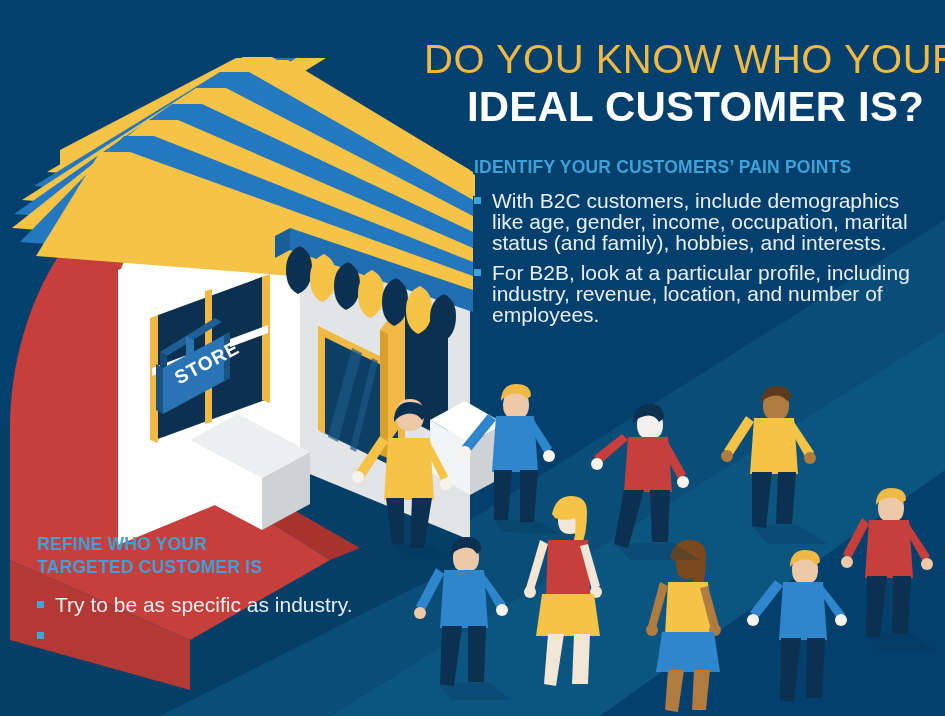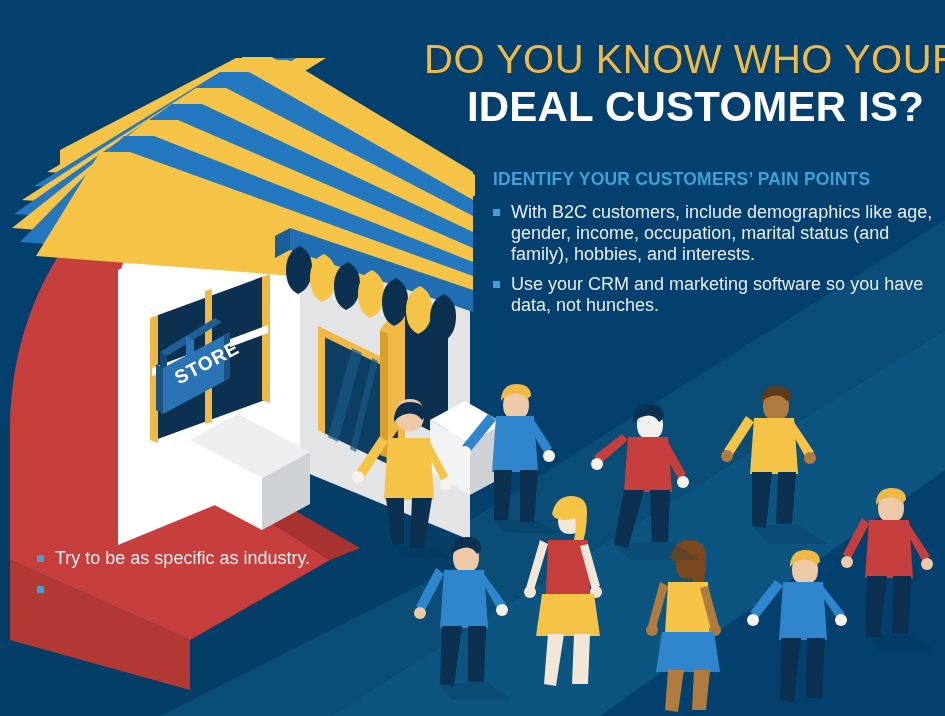--- a/index.html
+++ b/index.html
@@ -18,29 +18,29 @@
   #title-block{position:absolute;left:424px;top:36px;width:500px;text-align:right;}
   #title-line1{
     color:#f0b845;font-size:40px;line-height:46px;letter-spacing:.5px;
     font-weight:400;white-space:nowrap;
   }
   #title-line2{
     color:#ffffff;font-size:42px;line-height:50px;letter-spacing:.2px;
     font-weight:700;white-space:nowrap;
   }
 
-  #sec1{position:absolute;left:474px;top:168px;width:450px;padding-left:19px;}
+  #sec1{position:absolute;left:474px;top:156px;width:450px;}
   .sec-head{
     color:#3ea2d8;font-size:17.5px;font-weight:700;line-height:22px;
     letter-spacing:.2px;text-transform:uppercase;
   }
   .bullets{margin:12px 0 0 0;padding:0;list-style:none;}
   .bullets li{
     position:relative;padding-left:18px;margin-bottom:9px;
-    color:#e8edf2;font-size:18px;line-height:21px;
+    color:#e8edf2;font-size:21px;line-height:21px;
   }
   .bullets li .sq{
     position:absolute;left:0;top:7px;width:7px;height:7px;
     background:#3ea2d8;display:block;
   }
 
   #sec2{position:absolute;left:37px;top:533px;width:400px;}
   #sec2 .sec-head{line-height:23px;}
   #sec2 .bullets{margin-top:15px;}
   #sec2 .bullets li{margin-bottom:10px;}
@@ -321,29 +321,30 @@
       <div class="sec-head">
         <span class="nowrapline">IDENTIFY YOUR CUSTOMERS’ PAIN POINTS</span>
       </div>
       <ul class="bullets">
         <li>
           <span class="sq"></span>
           <span>With B2C customers, include demographics like age, gender, income, occupation, marital status (and family), hobbies, and interests.</span>
         </li>
         <li>
           <span class="sq"></span>
-        </li>
-        <li>
-          <span class="sq"></span>
-          <span>Use your CRM and marketing software so you have data, not hunches.</span>
+          <span>For B2B, look at a particular profile, including industry, revenue, location, and number of employees.</span>
         </li>
       </ul>
     </div>
 
     <div id="sec2">
+      <div class="sec-head">
+        <span class="nowrapline">REFINE WHO YOUR</span>
+        <span class="nowrapline">TARGETED CUSTOMER IS</span>
+      </div>
       <ul class="bullets">
         <li>
           <span class="sq"></span>
           <span>Try to be as specific as industry.</span>
         </li>
         <li>
           <span class="sq"></span>
         </li>
       </ul>
     </div>

